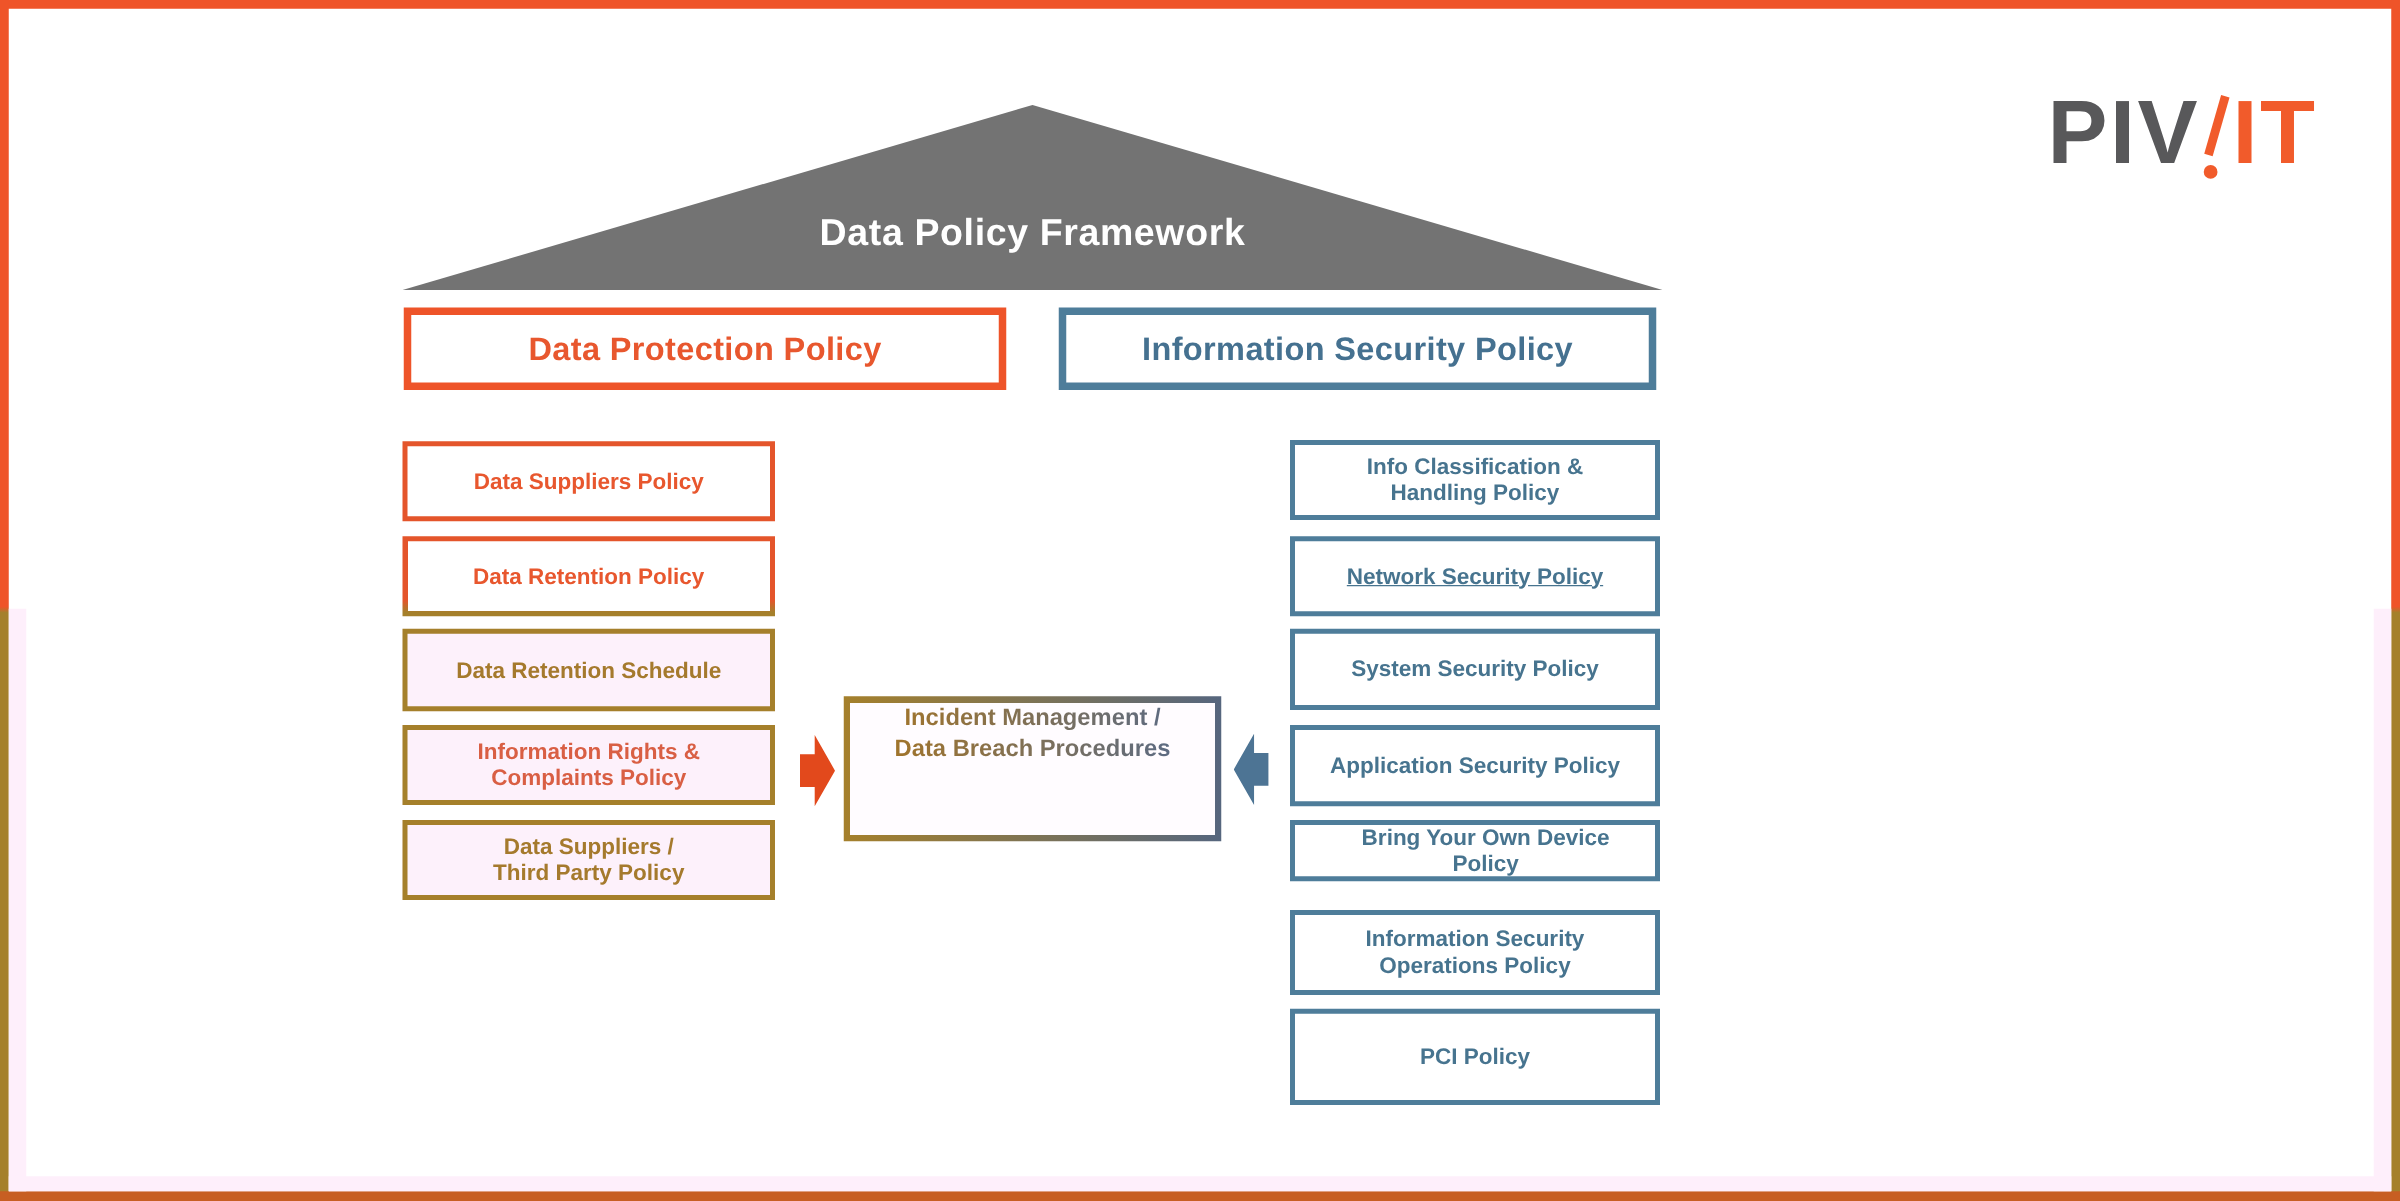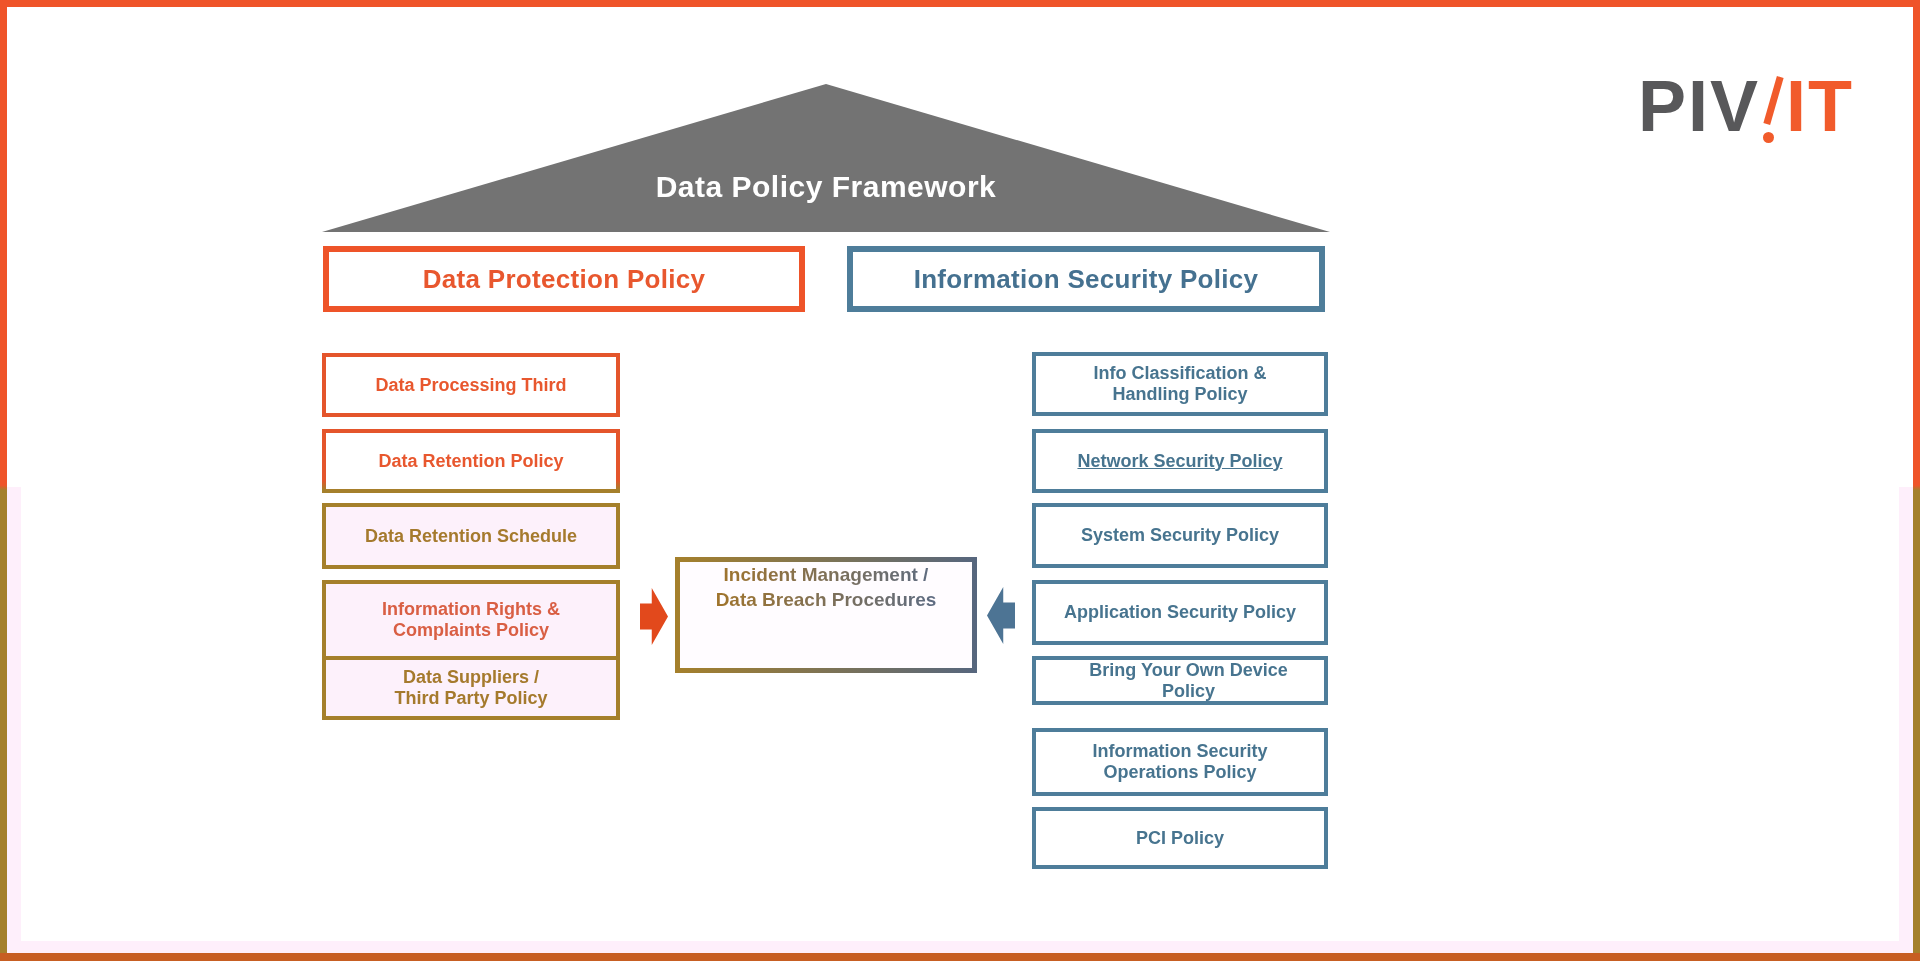--- a/index.html
+++ b/index.html
@@ -64,31 +64,31 @@
     font-size:18px; font-weight:bold; line-height:21px;
   }
   .pbox .lbl { white-space:pre-line; }
 
   .lcol { left:322px; width:298px; border:4px solid #e4552b; color:#e8572e; }
   .l1 { top:353px; height:64px; }
   .l2 { top:429px; height:64px; border:4px solid transparent;
         background:linear-gradient(#fff,#fff) padding-box,
                    linear-gradient(180deg,#e4552b 0%,#e4552b 80%,#a5802b 95%,#a5802b 100%) border-box; }
   .l3 { top:503px; height:66px; border-color:#a5802b; color:#a57a2d; background:#fdf1fb; }
-  .l4 { top:580px; height:80px; border-color:#a5802b; color:#d95f44; background:#fdf1fb; }
+  .l4 { top:580px; height:64px; border-color:#a5802b; color:#d95f44; background:#fdf1fb; }
   .l5 { top:656px; height:64px; border-color:#a5802b; color:#a57a2d; background:#fdf1fb; }
 
   .rcol { left:1032px; width:296px; border:4px solid #4e7d9a; color:#47748f; }
   .r1 { top:352px; height:64px; }
   .r2 { top:429px; height:64px;text-decoration:underline; }
   .r3 { top:503px; height:65px; }
   .r4 { top:580px; height:65px; }
   .r5 { top:656px; height:49px;padding-left:17px; }
   .r6 { top:728px; height:68px; }
-  .r7 { top:807px; height:62px; }
+  .r7 { top:807px; height:77px; }
 
   
   .center-box {
     position:absolute; left:675px; top:557px; width:302px; height:116px;
     box-sizing:border-box; border:5px solid transparent;
     background:linear-gradient(#fffcff,#fffcff) padding-box,
                linear-gradient(90deg,#a5802b,#56667e) border-box;
     display:flex; align-items:flex-start; justify-content:center;
   }
   .center-label {
@@ -139,21 +139,21 @@
   </div>
 
   <div class="hdr hdr-left">
     <span class="lbl">Data Protection Policy</span>
   </div>
   <div class="hdr hdr-right">
     <span class="lbl">Information Security Policy</span>
   </div>
 
   <div class="pbox lcol l1">
-    <span class="lbl">Data Processing Third</span>
+    <span class="lbl">Data Suppliers Policy</span>
   </div>
   <div class="pbox lcol l2">
     <span class="lbl">Data Retention Policy</span>
   </div>
   <div class="pbox lcol l3">
     <span class="lbl">Data Retention Schedule</span>
   </div>
   <div class="pbox lcol l4">
     <span class="lbl">Information Rights &amp;
 Complaints Policy</span>

